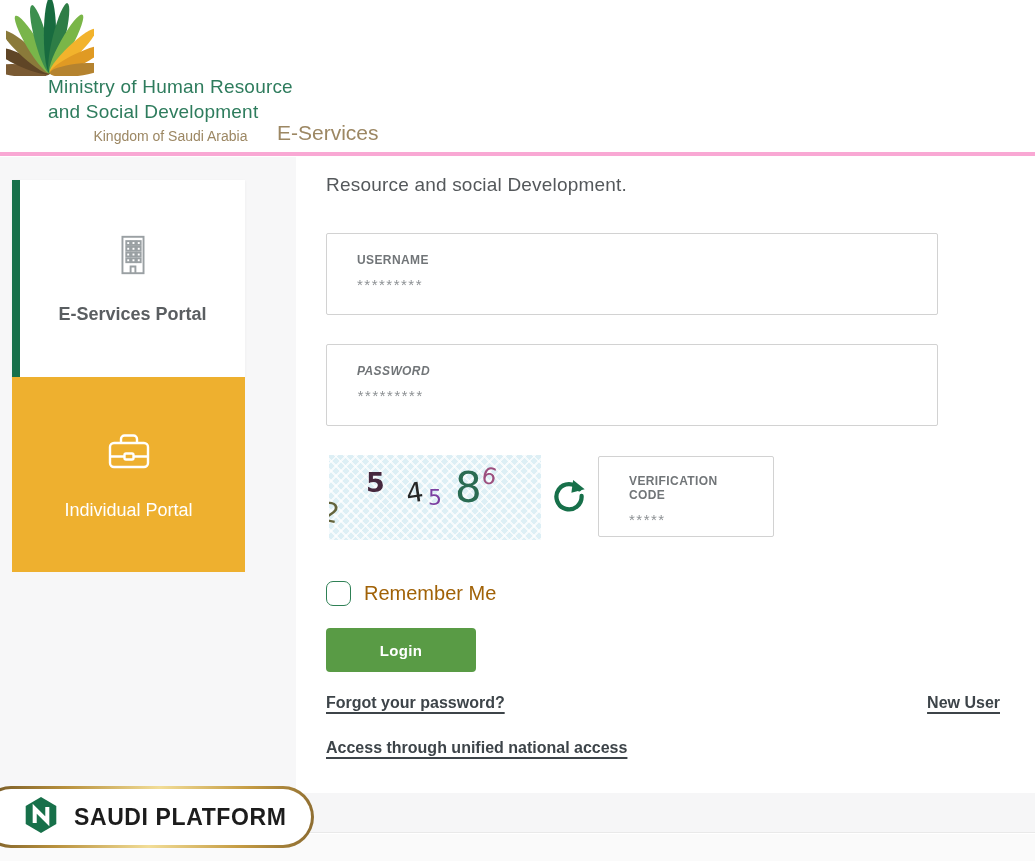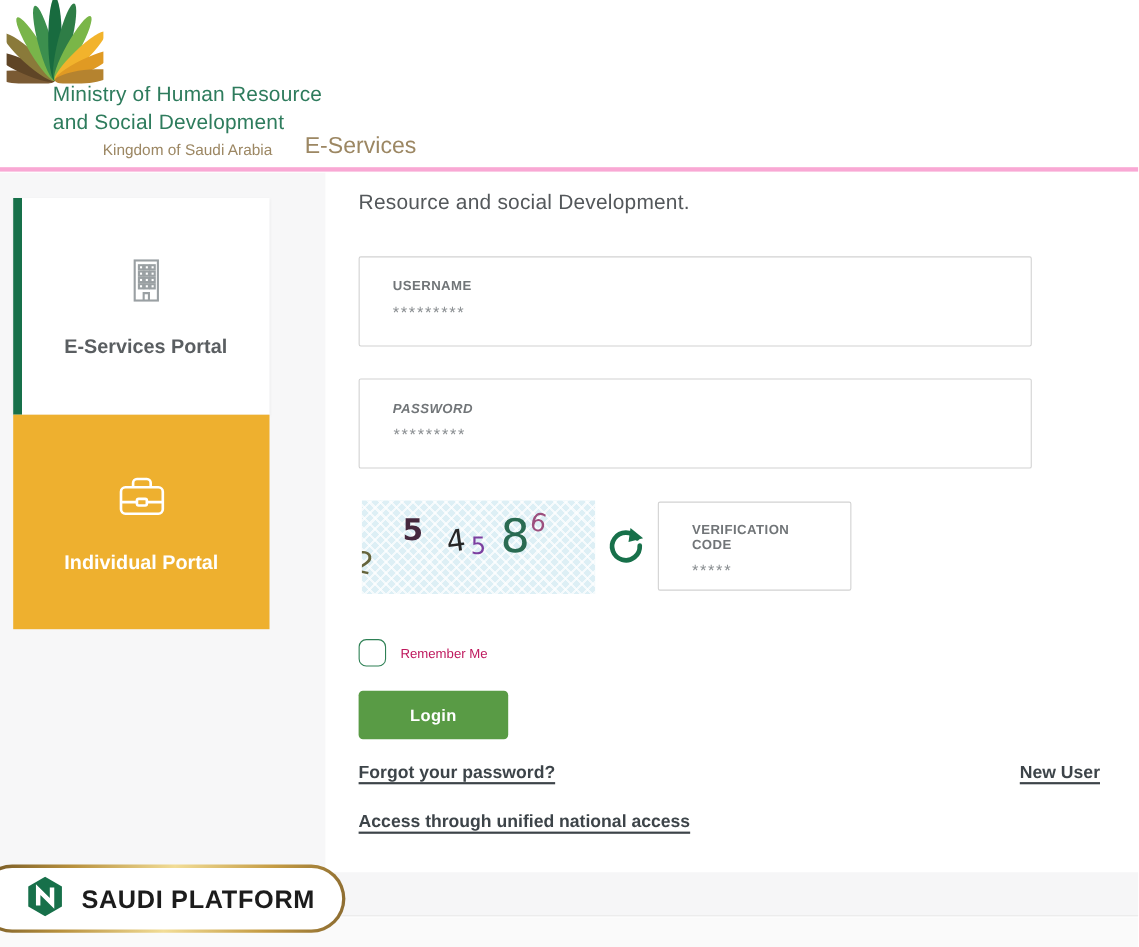--- a/index.html
+++ b/index.html
@@ -19,21 +19,21 @@
   .eservices-title { position:absolute; left:277px; top:121px; font-size:21px; color:#9c8763; }
 
   
   .sidebar { position:absolute; left:0; top:157px; width:296px; bottom:0; background:#f7f7f8; }
   .portal-card { position:absolute; left:12px; width:233px; display:flex; flex-direction:column;
                  align-items:center; justify-content:center; cursor:pointer; }
   .card-eservices { top:23px; height:197px; background:#fff; border-left:8px solid #17704a;
                     box-shadow:0 1px 3px rgba(0,0,0,0.05);font-weight:bold; }
   .card-individual { top:220px; height:195px; background:#eeb02f; }
   .card-eservices .portal-label { margin-top:22px; font-size:18px; color:#5a5e61; }
-  .card-individual .portal-label { margin-top:22px; font-size:18px; font-weight:bold; color:#fff; }
+  .card-individual .portal-label { margin-top:22px; font-size:18px; font-weight:normal; color:#fff; }
 
   
   .main { position:absolute; left:296px; top:157px; right:0; bottom:0; background:#fff; }
   .heading { position:absolute; left:30px; top:17px; font-size:19px; color:#54585b; letter-spacing:0.2px; }
 
   .field-box { position:absolute; left:30px; width:612px; height:82px; background:#fff;
                border:1px solid #d2d2d2; border-radius:2px; padding:19px 30px; }
   .box-username { top:76px; }
   .box-password { top:187px;font-style:italic; }
   .field-label { font-size:12px; font-weight:bold; color:#717578; letter-spacing:0.4px; }
@@ -54,23 +54,23 @@
   .cap-6 { left:153px; top:8px;  font-size:23px; color:#9c4f7e; transform:rotate(14deg); }
 
   .refresh-btn { position:absolute; left:254px; top:320px; width:38px; height:38px; border:none;
                  background:transparent; cursor:pointer; padding:0; }
   .verify-box { position:absolute; left:302px; top:299px; width:176px; height:81px; background:#fff;
                 border:1px solid #d2d2d2; border-radius:2px; padding:17px 30px; }
 
   .remember-row { position:absolute; left:30px; top:424px; display:flex; align-items:center; }
   .checkbox { width:25px; height:25px; border:1.6px solid #2e8055; border-radius:7px;
               background:#fff; cursor:pointer; }
-  .remember-label { margin-left:13px; font-size:12px; color:#be185d; }
-
-  .login-btn { position:absolute; left:30px; top:471px; width:136px; height:44px; background:#599b45;
+  .remember-label { margin-left:13px; font-size:20px; color:#a16207; }
+
+  .login-btn { position:absolute; left:30px; top:471px; width:150px; height:44px; background:#599b45;
                border:none; border-radius:4px; color:#fff; font-weight:bold; font-size:15px;
                cursor:pointer; font-family:"Liberation Sans", sans-serif; letter-spacing:0.3px; }
 
   .link { font-size:16px; font-weight:bold; color:#3d4449; text-decoration:underline;
           text-underline-offset:4px; text-decoration-thickness:1.5px; cursor:pointer; }
   .link-forgot { position:absolute; left:30px; top:537px; }
   .link-newuser { position:absolute; right:35px; top:537px; }
   .link-unified { position:absolute; left:30px; top:582px;text-align:right; }
 
   

